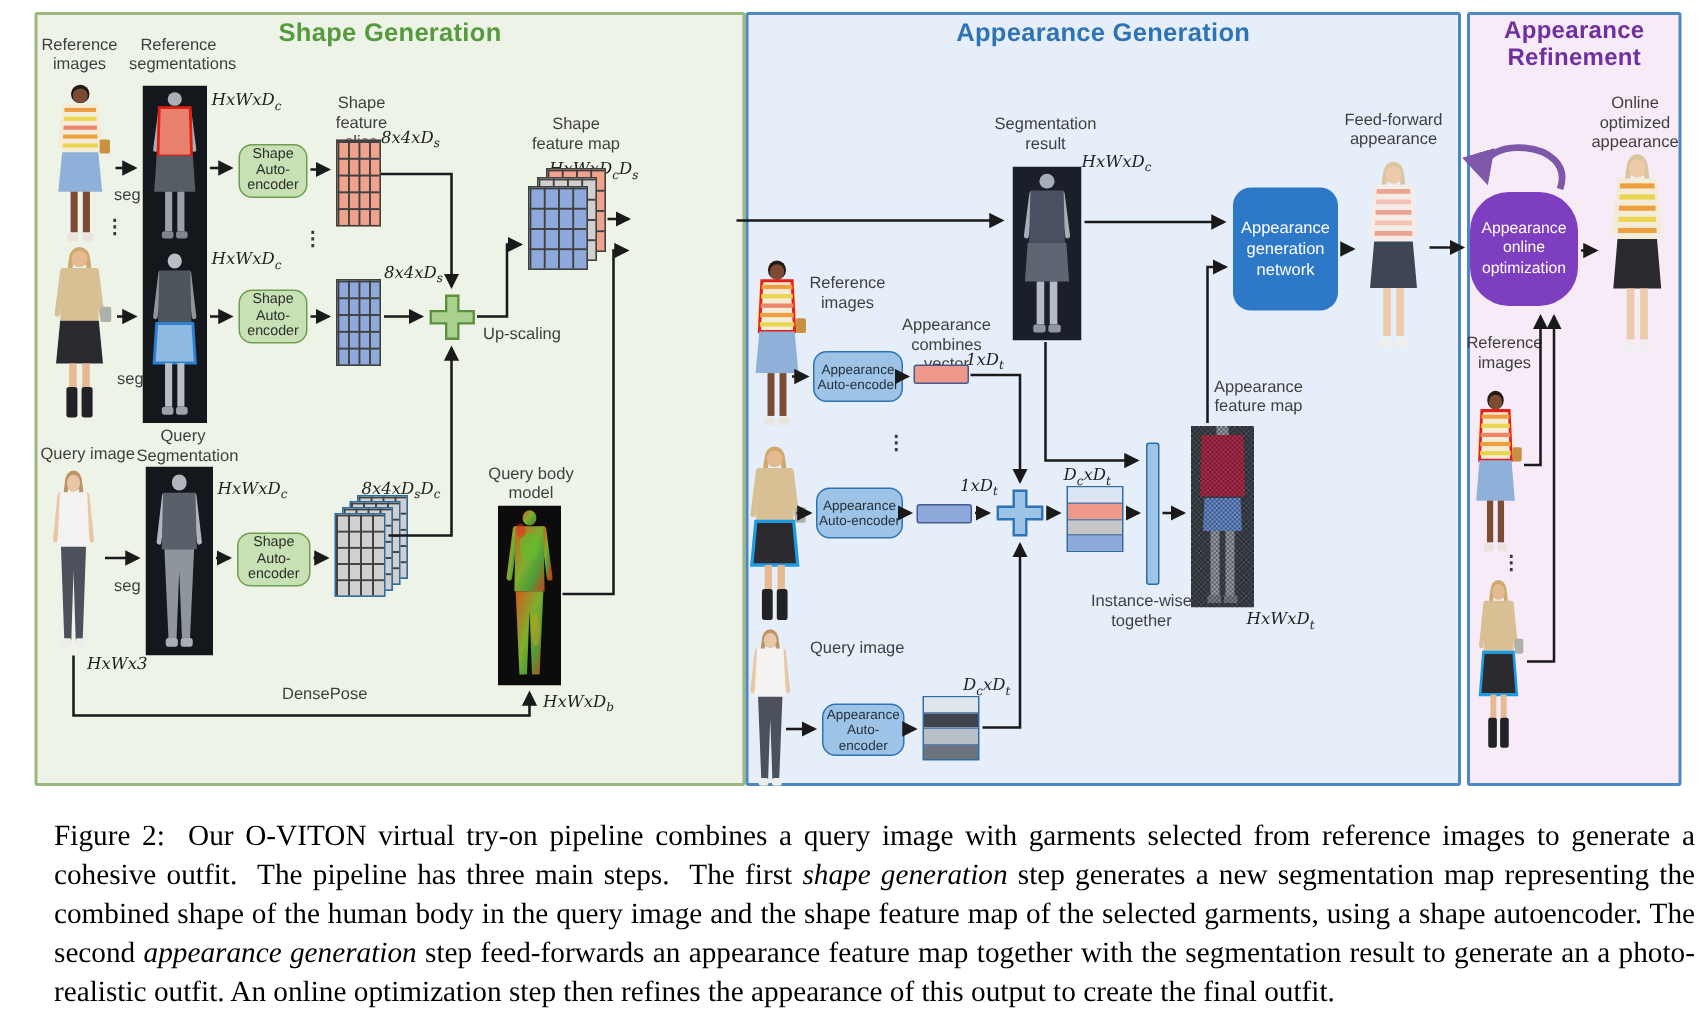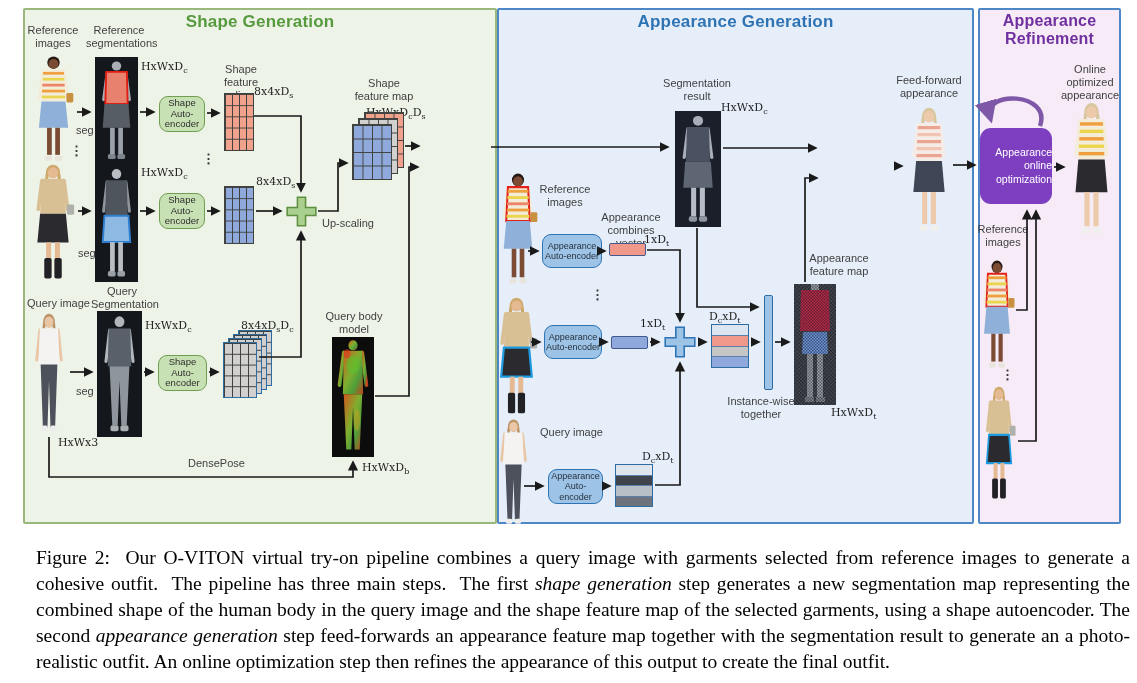--- a/index.html
+++ b/index.html
@@ -9,33 +9,33 @@
   .panel{position:absolute;box-sizing:border-box;border-radius:2px;}
   .panel.shape{left:23px;top:8px;width:474px;height:516px;background:#eef3e8;border:2px solid #9ab87c;}
   .panel.appearance{left:497px;top:8px;width:477px;height:516px;background:#e6eff9;border:2px solid #4e87c6;}
   .panel.refinement{left:978px;top:8px;width:143px;height:516px;background:#f6ebf6;border:2px solid #4e87c6;}
   .ptitle{position:absolute;font-weight:bold;text-align:center;font-size:17px;letter-spacing:.2px;}
   .ptitle.shape{left:23px;width:474px;top:12px;color:#569a3e;}
   .ptitle.appearance{left:497px;width:477px;top:12px;color:#2e74b5;}
   .ptitle.refinement{left:980px;width:139px;top:12px;color:#7030a0;font-size:16px;line-height:1.15;}
   .lbl{position:absolute;font-size:11px;color:#3f3f3f;text-align:center;line-height:1.18;}
   .lbl.nw{white-space:nowrap;}
-  .math{position:absolute;font-family:"DejaVu Serif",serif;font-size:11px;
+  .math{position:absolute;font-family:"DejaVu Serif",serif;font-style:italic;font-size:11px;
         color:#1f1f1f;white-space:nowrap;}
   .math sub{font-size:8px;}
   .node{position:absolute;display:flex;align-items:center;justify-content:center;text-align:center;
         box-sizing:border-box;}
   .ae-s{background:#c7e0b4;border:1.5px solid #6f9e50;border-radius:9px;font-size:9.5px;
         line-height:1.15;color:#2e2e2e;}
   .ae-a{background:#9dc3e6;border:1.5px solid #2e74b5;border-radius:9px;font-size:9px;
         line-height:1.15;color:#26313d;}
   .net{color:#fff;font-size:11px;line-height:1.3;border-radius:12px;}
   .net.green{background:#27a85f;}
   .net.blue{background:#2e78c8;}
-  .net.purple{background:#7d3fc0;border-radius:11px;font-size:10.5px;text-align:right;}
+  .net.purple{background:#7d3fc0;border-radius:26px;font-size:10.5px;}
   .fig,.seg,.special{position:absolute;}
   .fig svg,.seg svg,.special svg{display:block;}
   .gridbox{position:absolute;box-sizing:border-box;border:1.5px solid #40423f;
     background-image:linear-gradient(to right,#40423f 1.2px,transparent 1.2px),
                      linear-gradient(to bottom,#40423f 1.2px,transparent 1.2px);}
   .g45{background-size:calc(100%/4) calc(100%/5);}
   .g44{background-size:calc(100%/4) calc(100%/4);}
   .salmon{background-color:#f0a28c;}
   .bluegrid{background-color:#8fa9dc;}
   .graygrid{background-color:#d2d0ce;}
@@ -390,20 +390,21 @@
           <path d="M9,48 L33,48 L34,70 L8,70 Z" fill="#6b93d6"></path>
           <rect x="13" y="70" width="6" height="44" fill="#9ba1a9"></rect>
           <rect x="23" y="70" width="6" height="44" fill="#9ba1a9"></rect>
           <rect x="11" y="113" width="9" height="5" fill="#7e858c"></rect>
           <rect x="22" y="113" width="9" height="5" fill="#7e858c"></rect>
           <rect width="42" height="121" fill="url(#ov)"></rect>
         </svg>
       </div>
     <div class="math" style="left:831px;top:406px;">HxWxD<sub>t</sub></div>
 
+    <div class="node net blue" style="left:822px;top:125px;width:70px;height:82px;">Appearance generation network</div>
     <div class="lbl" style="left:894px;top:74px;width:70px;">Feed-forward appearance</div>
     <div class="fig" style="left:906px;top:106px;width:46px;height:130px;">
         <svg width="100%" height="100%" viewBox="0 0 50 130" preserveAspectRatio="none">
           <defs>
             <clipPath id="cp6">
               <path d="M13,17 L37,17 L39,55 L11,55 Z"></path>
             </clipPath>
           </defs>
           <circle cx="25" cy="9" r="7.2" fill="#d8c69e"></circle>
           <path d="M18,7 Q15,20 17,30 L21,30 Q19,16 21,9 Z M32,7 Q35,20 33,30 L29,30 Q31,16 29,9 Z" fill="#d8c69e"></path>

